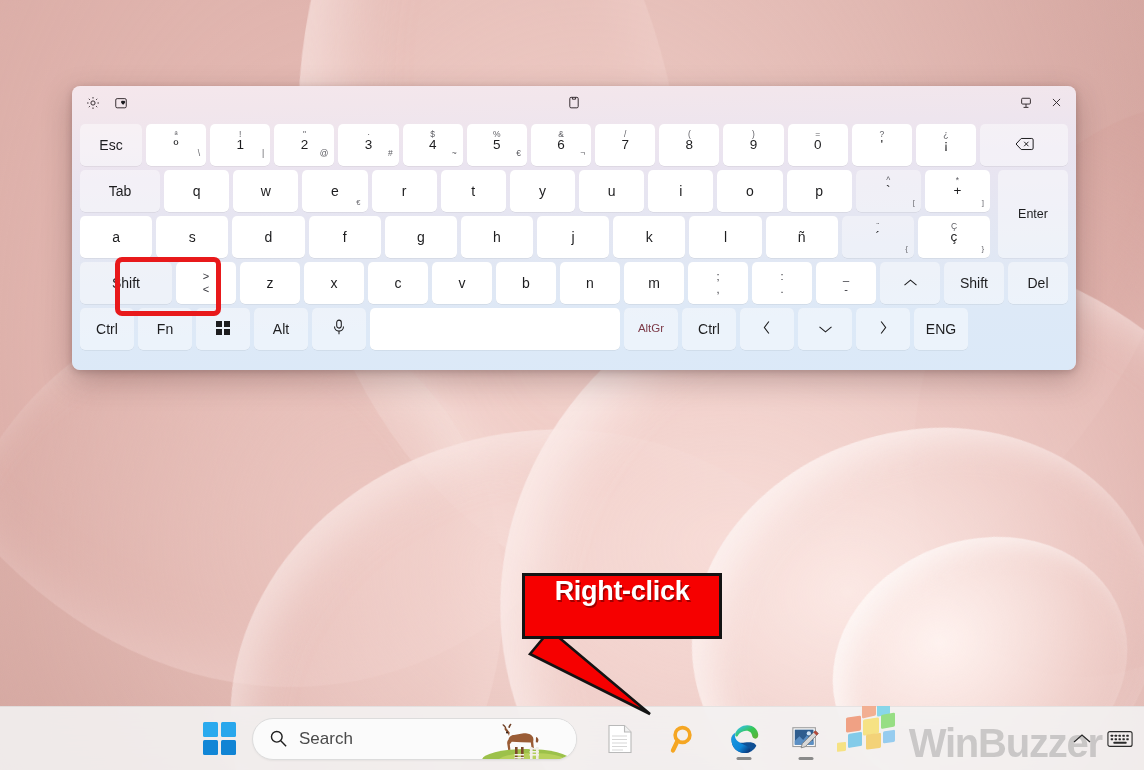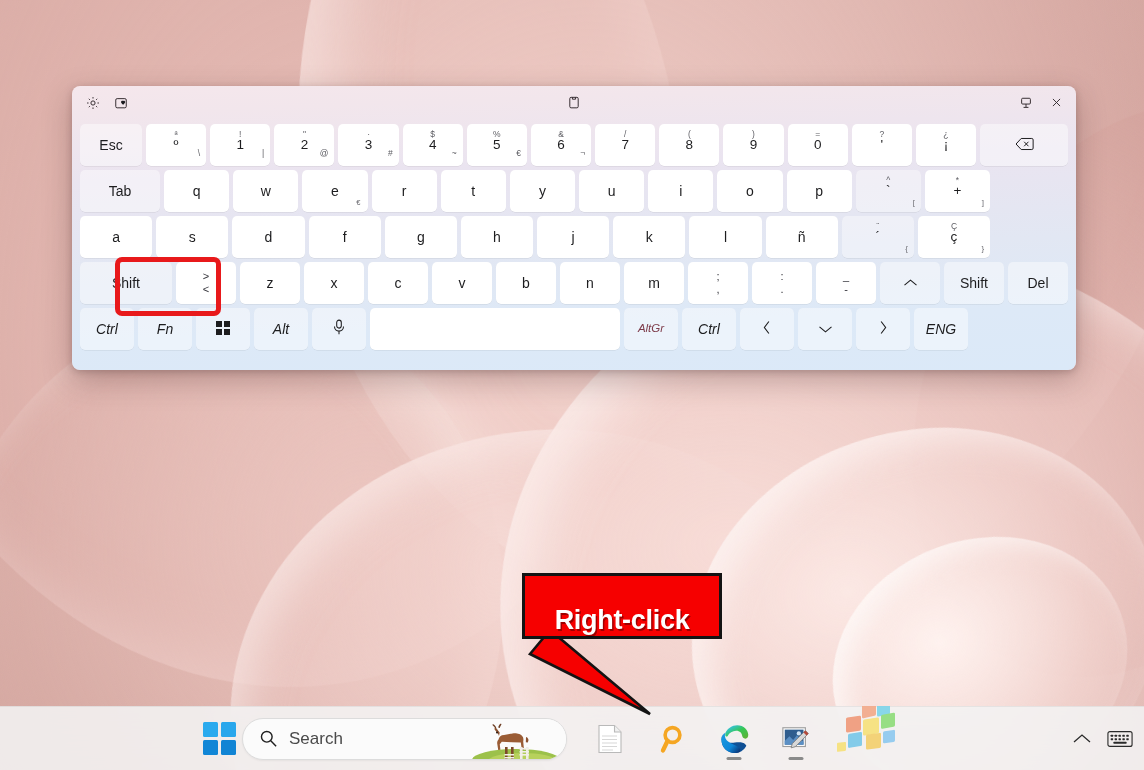--- a/index.html
+++ b/index.html
@@ -142,21 +142,21 @@
 
   .key.altgr-label { color: #7d3b49; font-size: 11.5px; line-height: 1.15; text-align: center; }
 
   
   .w-esc   { flex: 0 0 62px; }
   .w-bksp  { flex: 0 0 88px; }
   .w-tab   { flex: 0 0 80px; }
   .w-caps  { flex: 0 0 92px; }
   .w-shift { flex: 0 0 92px; }
   .w-space { flex: 0 0 250px; }
-  .w-ctrl  { flex: 0 0 54px; font-style: italic; }
+  .w-ctrl  { flex: 0 0 54px; }
 
   
   #kb-grid { position: relative; }
   #enter-key {
     position: absolute;
     right: 0;
     top: 46px;
     width: 70px;
     height: 88px;
     background: rgba(255,255,255,0.45);
@@ -182,21 +182,21 @@
   #callout {
     position: absolute;
     left: 522px; top: 573px;
     width: 200px; height: 66px;
     z-index: 30;
   }
   #callout-box {
     width: 100%; height: 100%;
     background: #f60000;
     border: 3px solid #131313;
-    display: flex; align-items: flex-end; justify-content: center;
+    display: flex; align-items: flex-start; justify-content: center;
   }
   #callout-text {
     color: #ffffff;
     font-size: 27px;
     font-weight: bold;
     letter-spacing: -0.3px;
     text-shadow: 1.5px 1.5px 0 rgba(0,0,0,0.35);
     font-family: "Liberation Sans", sans-serif;
   }
   #callout-tail {
@@ -212,21 +212,21 @@
     position: absolute;
     left: 0; right: 0; bottom: 0;
     height: 64px;
     background: rgba(243,243,243,0.88);
     backdrop-filter: blur(22px);
     border-top: 1px solid rgba(0,0,0,0.06);
     display: flex; align-items: center;
     z-index: 20;
   }
   #tb-left-group {
-    display: flex; align-items: center; 
+    display: flex; align-items: center; gap: 10px;
     margin-left: 196px;
   }
   #start-button {
     width: 46px; height: 46px;
     display: flex; align-items: center; justify-content: center;
     border-radius: 5px; cursor: default;
   }
   #start-logo { display: grid; grid-template-columns: 15px 15px; grid-template-rows: 15px 15px; gap: 3px; }
   #start-logo div { border-radius: 1.5px; }
   .sq-a { background: #2aaaee; }
@@ -453,20 +453,21 @@
           <span class="g-altgr-br">{</span>
         </div>
         <div class="key multi">
           <span class="g-top">Ç</span>
           <span class="g-main">ç</span>
           <span class="g-altgr-br">}</span>
         </div>
         <div class="reserve-enter"></div>
       </div>
 
+      <div id="enter-key">Enter</div>
 
       <div class="kb-row">
         <div class="key mod w-shift">Shift</div>
         <div class="key">
           <span class="stack">
             <span class="top">&gt;</span>
             <span class="bot">&lt;</span>
           </span>
         </div>
         <div class="key">z</div>
@@ -693,20 +694,21 @@
         <rect x="10" y="13" width="15" height="15" rx="1.5" fill="#f09a7a" transform="skewY(-8)"></rect>
         <rect x="27" y="18" width="16" height="16" rx="1.5" fill="#f6e07a" transform="skewY(-9)"></rect>
         <rect x="45" y="17" width="14" height="14" rx="1.5" fill="#8fdc7a" transform="skewY(-10)"></rect>
         <rect x="12" y="30" width="14" height="14" rx="1.5" fill="#79c7e8" transform="skewY(-9)"></rect>
         <rect x="30" y="33" width="15" height="15" rx="1.5" fill="#f3cf6d" transform="skewY(-8)"></rect>
         <rect x="1" y="37" width="9" height="9" rx="1" fill="#f6e07a" transform="skewY(-7)"></rect>
         <rect x="47" y="33" width="12" height="12" rx="1.5" fill="#8ec9ee" transform="skewY(-9)"></rect>
       </g>
     </svg>
   </div>
+  <div id="watermark">WinBuzzer</div>
 
   <div id="systray">
     <div class="tray-btn">
       <svg width="20" height="13" viewBox="0 0 20 13" fill="none" stroke="#2a2a2a" stroke-width="1.3">
         <path d="M2 10L10 3l8 7"></path>
       </svg>
     </div>
     <div class="tray-btn">
       <svg width="26" height="20" viewBox="0 0 28 20" fill="none">
         <rect x="1" y="2" width="26" height="16" rx="2.2" stroke="#2a2a2a" stroke-width="1.2"></rect>

